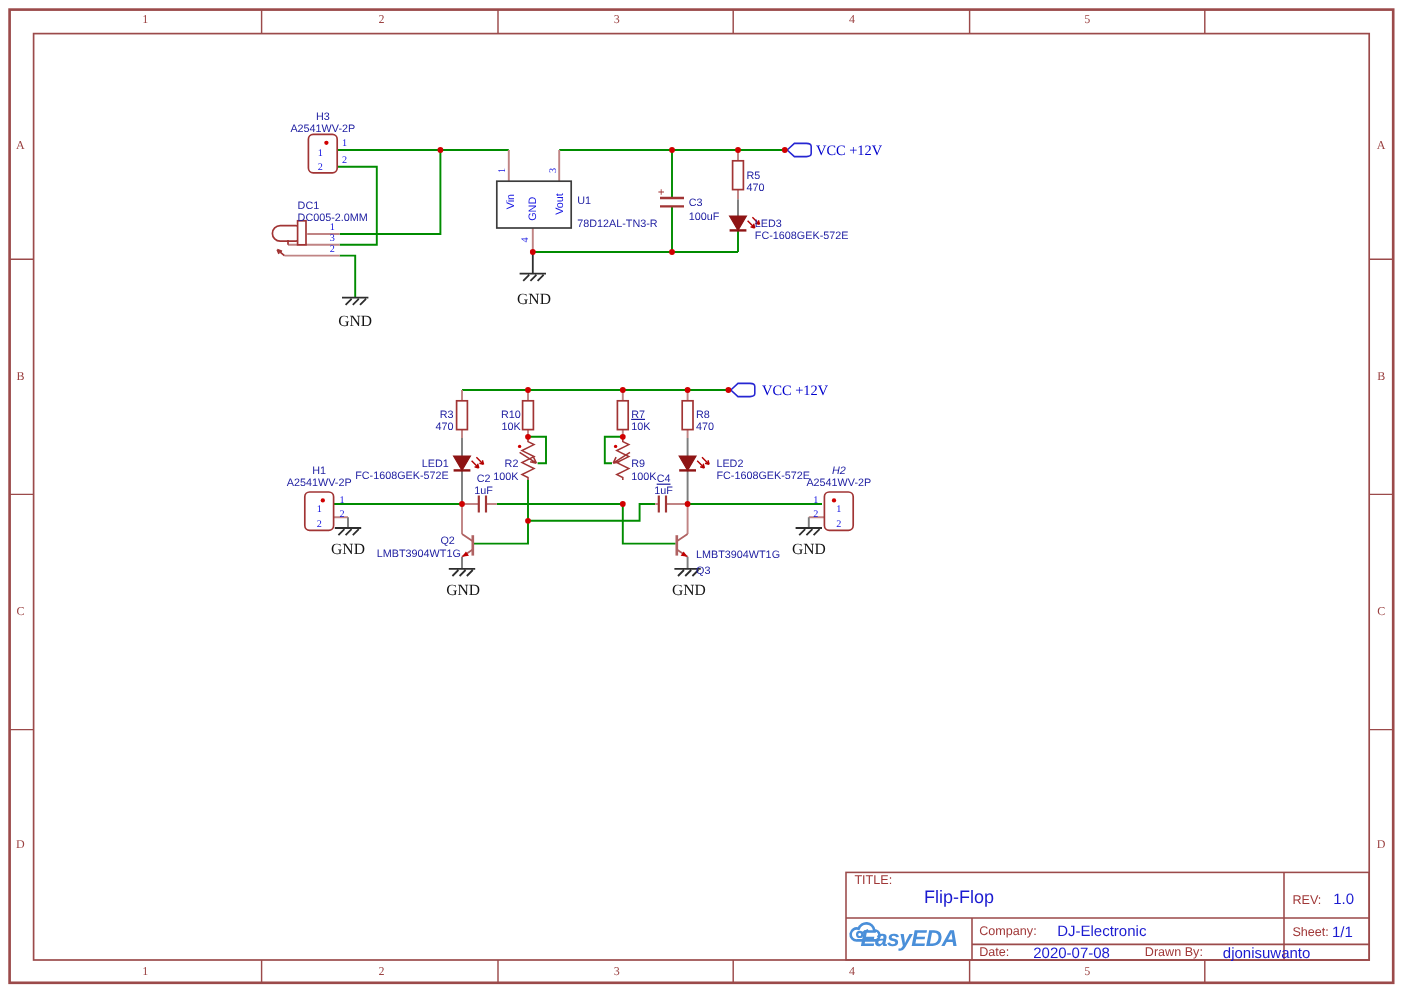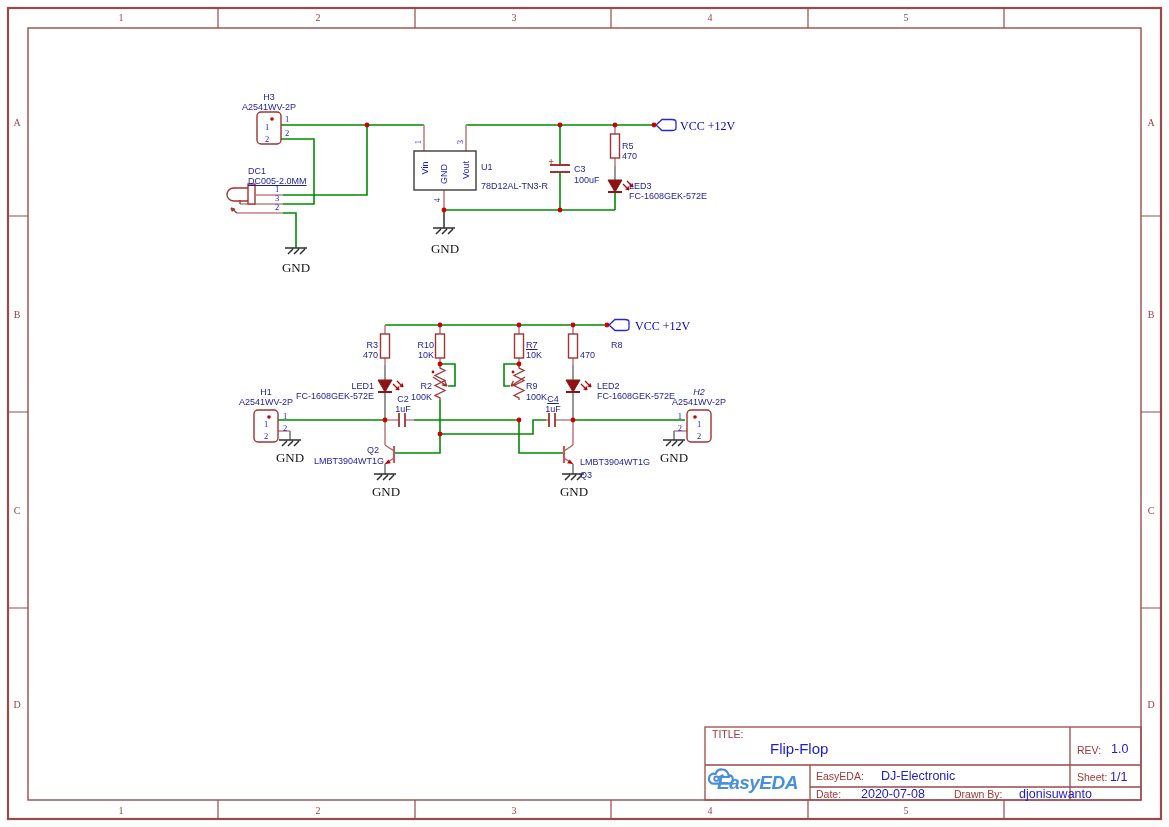--- a/index.html
+++ b/index.html
@@ -177,21 +177,21 @@
   </svg>
 
   <div id="labels-layer">
       <span class="sl lbl" style="left: 269px; top: 97px; transform: translate(-50%, -50%);">H3</span>
       <span class="sl lbl" style="left: 269px; top: 107px; transform: translate(-50%, -50%);">A2541WV-2P</span>
       <span class="sl pin" style="left: 285px; top: 119px; transform: translate(0px, -50%);">1</span>
       <span class="sl pin" style="left: 285px; top: 133px; transform: translate(0px, -50%);">2</span>
       <span class="sl pin" style="left: 267px; top: 127px; transform: translate(-50%, -50%);">1</span>
       <span class="sl pin" style="left: 267px; top: 139px; transform: translate(-50%, -50%);">2</span>
       <span class="sl lbl" style="left: 248px; top: 171px; transform: translate(0px, -50%);">DC1</span>
-      <span class="sl lbl" style="left: 248px; top: 181px; transform: translate(0px, -50%); text-decoration: underline;">DC005-2.0MM</span>
+      <span class="sl lbl" style="left: 248px; top: 181px; transform: translate(0px, -50%);">DC005-2.0MM</span>
       <span class="sl pin" style="left: 277px; top: 189px; transform: translate(-50%, -50%);">1</span>
       <span class="sl pin" style="left: 277px; top: 198px; transform: translate(-50%, -50%);">3</span>
       <span class="sl pin" style="left: 277px; top: 207px; transform: translate(-50%, -50%);">2</span>
       <span class="sl lbl" style="left: 481px; top: 167px; transform: translate(0px, -50%);">U1</span>
       <span class="sl lbl" style="left: 481px; top: 186px; transform: translate(0px, -50%);">78D12AL-TN3-R</span>
       <span class="sl pin" style="left: 418px; top: 142px; transform: translate(-50%, -50%) rotate(-90deg);">1</span>
       <span class="sl pin" style="left: 460px; top: 142px; transform: translate(-50%, -50%) rotate(-90deg);">3</span>
       <span class="sl pin" style="left: 437px; top: 200px; transform: translate(-50%, -50%) rotate(-90deg);">4</span>
       <span class="sl pname" style="left: 425px; top: 168px; transform: translate(-50%, -50%) rotate(-90deg);">Vin</span>
       <span class="sl pname" style="left: 444px; top: 174px; transform: translate(-50%, -50%) rotate(-90deg);">GND</span>
@@ -206,21 +206,21 @@
       <span class="sl vcc" style="left: 680px; top: 126px; transform: translate(0px, -50%);">VCC +12V</span>
       <span class="sl gnd" style="left: 296px; top: 268px; transform: translate(-50%, -50%);">GND</span>
       <span class="sl gnd" style="left: 445px; top: 249px; transform: translate(-50%, -50%);">GND</span>
       <span class="sl vcc" style="left: 635px; top: 326px; transform: translate(0px, -50%);">VCC +12V</span>
       <span class="sl lbl" style="left: 378px; top: 345px; transform: translate(-100%, -50%);">R3</span>
       <span class="sl lbl" style="left: 378px; top: 355px; transform: translate(-100%, -50%);">470</span>
       <span class="sl lbl" style="left: 434px; top: 345px; transform: translate(-100%, -50%);">R10</span>
       <span class="sl lbl" style="left: 434px; top: 355px; transform: translate(-100%, -50%);">10K</span>
       <span class="sl lbl" style="left: 526px; top: 345px; transform: translate(0px, -50%); text-decoration: underline;">R7</span>
       <span class="sl lbl" style="left: 526px; top: 355px; transform: translate(0px, -50%);">10K</span>
-      <span class="sl lbl" style="left: 580px; top: 345px; transform: translate(0px, -50%); margin-left: 31px;">R8</span>
+      <span class="sl lbl" style="left: 580px; top: 345px; transform: translate(0px, -50%);">R8</span>
       <span class="sl lbl" style="left: 580px; top: 355px; transform: translate(0px, -50%);">470</span>
       <span class="sl lbl" style="left: 374px; top: 386px; transform: translate(-100%, -50%);">LED1</span>
       <span class="sl lbl" style="left: 374px; top: 396px; transform: translate(-100%, -50%);">FC-1608GEK-572E</span>
       <span class="sl lbl" style="left: 597px; top: 386px; transform: translate(0px, -50%);">LED2</span>
       <span class="sl lbl" style="left: 597px; top: 396px; transform: translate(0px, -50%);">FC-1608GEK-572E</span>
       <span class="sl lbl" style="left: 432px; top: 386px; transform: translate(-100%, -50%);">R2</span>
       <span class="sl lbl" style="left: 432px; top: 397px; transform: translate(-100%, -50%);">100K</span>
       <span class="sl lbl" style="left: 526px; top: 386px; transform: translate(0px, -50%);">R9</span>
       <span class="sl lbl" style="left: 526px; top: 397px; transform: translate(0px, -50%);">100K</span>
       <span class="sl lbl" style="left: 403px; top: 399px; transform: translate(-50%, -50%);">C2</span>
@@ -268,21 +268,21 @@
       <span class="gl" style="left: 1151px; top: 314px;">B</span>
       <span class="gl" style="left: 1151px; top: 510px;">C</span>
       <span class="gl" style="left: 1151px; top: 704px;">D</span>
     </div>
 
   <div>
     <span class="tb tbl" style="left:712px;top:734px">TITLE:</span>
     <span class="tb tbtitle" style="left:770px;top:748px">Flip-Flop</span>
     <span class="tb tbl" style="left:1077px;top:750px">REV:</span>
     <span class="tb tbv" style="left:1111px;top:749px">1.0</span>
-    <span class="tb tbl" style="left:816px;top:776px">EasyEDA:</span>
+    <span class="tb tbl" style="left:816px;top:776px">Company:</span>
     <span class="tb tbv" style="left:881px;top:776px">DJ-Electronic</span>
     <span class="tb tbl" style="left:1077px;top:777px">Sheet:</span>
     <span class="tb tbv" style="left:1110px;top:777px">1/1</span>
     <span class="tb tbl" style="left:816px;top:794px">Date:</span>
     <span class="tb tbv" style="left:861px;top:794px">2020-07-08</span>
     <span class="tb tbl" style="left:954px;top:794px">Drawn By:</span>
     <span class="tb tbv" style="left:1019px;top:794px">djonisuwanto</span>
     <div class="logo-cell">
       <svg width="30" height="22" viewBox="0 0 36 26">
         <path d="M10,21 a6,6 0 1 1 1.5,-11.6 a8,8 0 0 1 15.5,1.4 a5.2,5.2 0 0 1 1.5,10.2 Z" fill="none" stroke="#4a8fd9" stroke-width="2.6" stroke-linejoin="round"></path>

